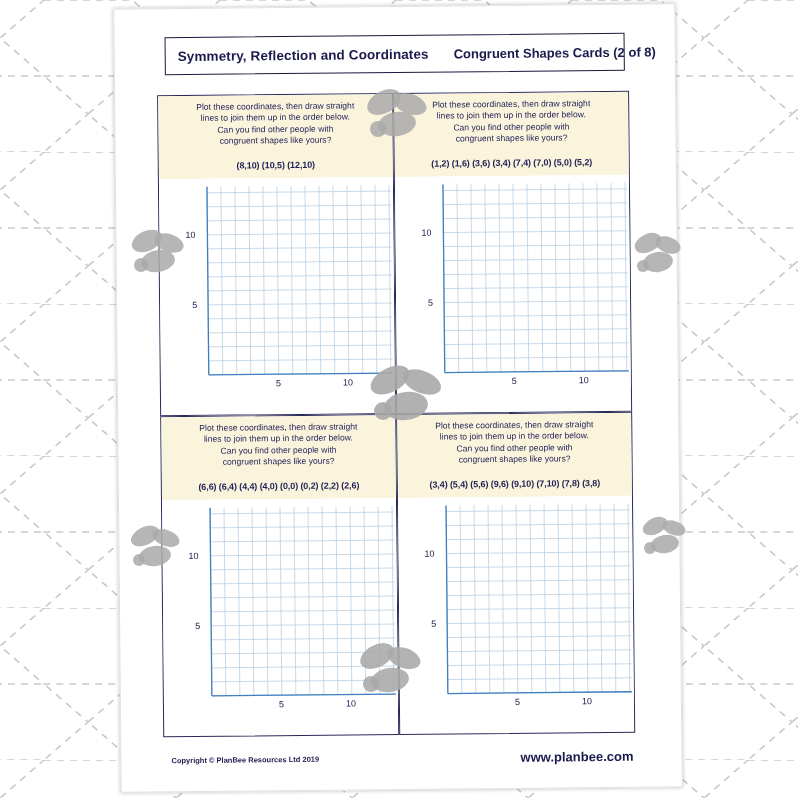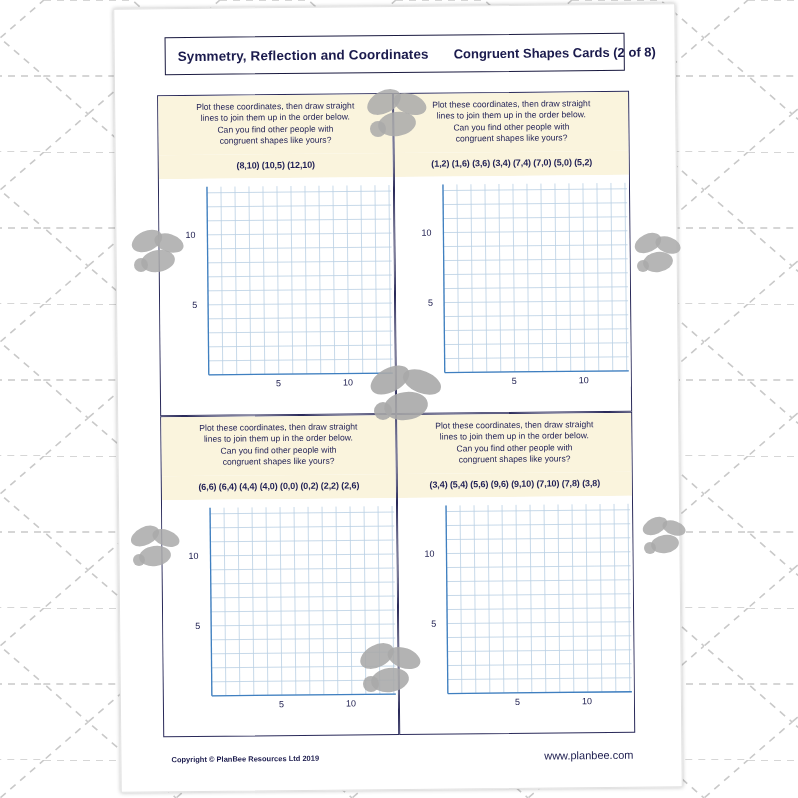--- a/index.html
+++ b/index.html
@@ -126,23 +126,23 @@
     display: flex;
     justify-content: space-between;
     align-items: center;
   }
   #copyright-text {
     font-size: 7.5px;
     color: #1b1b4d;
     font-weight: bold;
   }
   #website-text {
-    font-size: 11px;
+    font-size: 13px;
     color: #1b1b4d;
-    font-weight: normal;
+    font-weight: bold;
     text-align: center;
   }
 
   
   .bee {
     position: absolute;
     pointer-events: none;
   }
 </style>
 </head>

